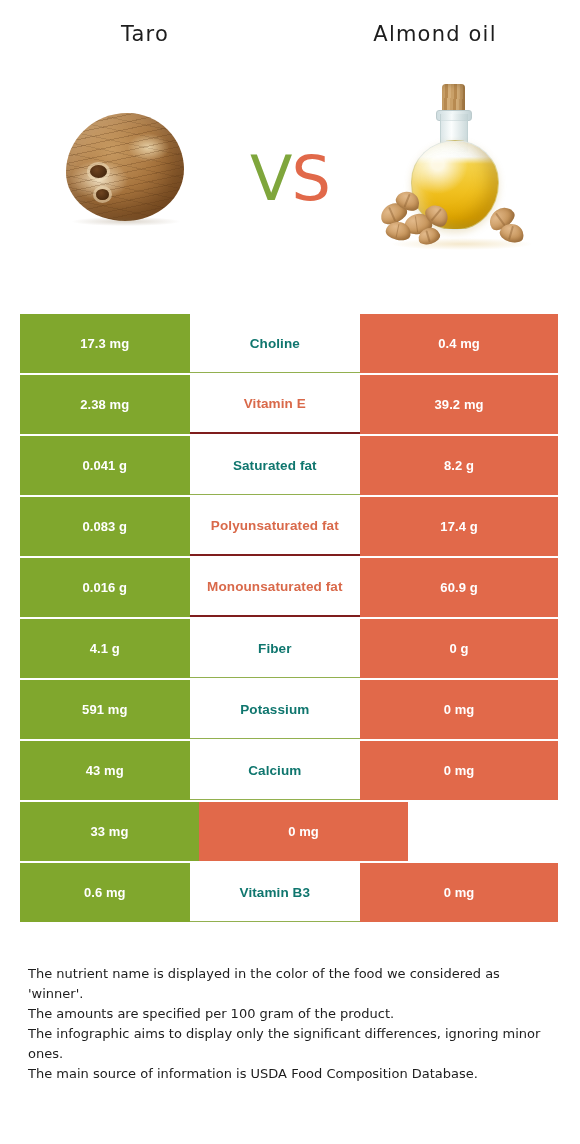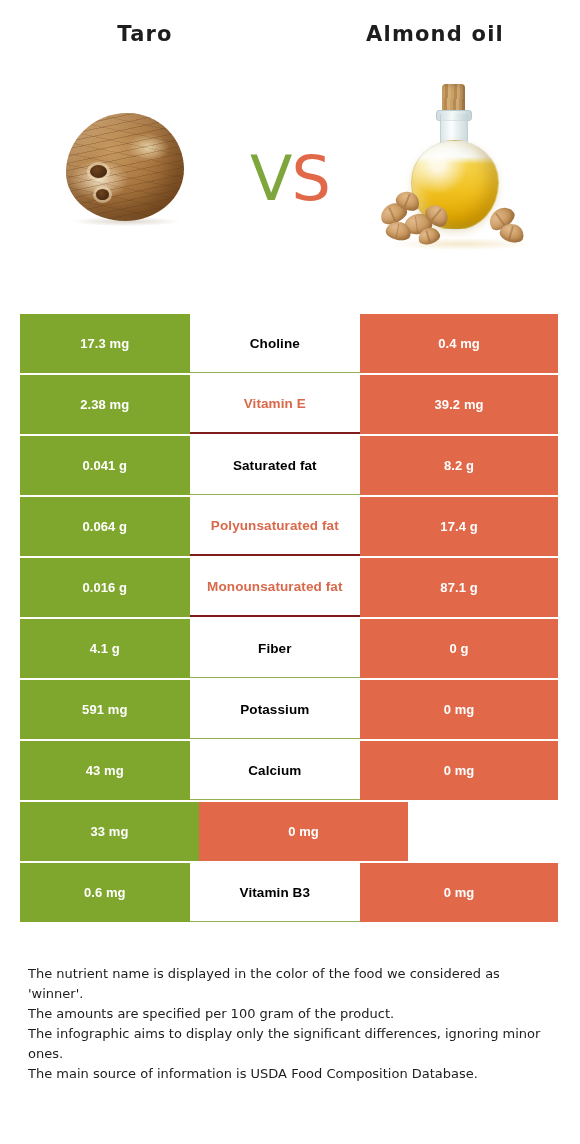--- a/index.html
+++ b/index.html
@@ -20,21 +20,21 @@
     position: relative;
     height: 300px;
     width: 580px;
   }
   .food-title {
     position: absolute;
     top: 22px;
     font-size: 21px;
     letter-spacing: 1.2px;
     color: #1d1d1d;
-    font-weight: 700;
+    font-weight: 400;
     text-align: center;
     white-space: nowrap;
     font-family: "DejaVu Sans", sans-serif;
   }
   .food-title.left  { left: 0;   width: 290px; }
   .food-title.right { left: 290px; width: 290px; }
 
   .vs {
     position: absolute;
     left: 0; right: 0;
@@ -203,21 +203,21 @@
     width: 209px;
     background: #E1694A;
     color: #ffffff;
   }
   .cell-mid {
     width: 180px;
     background: #ffffff;
     font-size: 13.5px;
     font-weight: 700;
   }
-  .cell-mid.win-left  { color: #000000; border-bottom: 1px solid #92b04f; }
+  .cell-mid.win-left  { color: #0f766e; border-bottom: 1px solid #92b04f; }
   .cell-mid.win-right { color: #D9694A; border-bottom: 2px solid #7f1d1d; }
 
   
   .footer {
     position: absolute;
     left: 0;
     top: 964px;
     width: 580px;
     text-align: left;
     color: #1d1d1d;
@@ -278,28 +278,28 @@
       <div class="cell cell-left">2.38 mg</div>
       <div class="cell cell-mid win-right">Vitamin E</div>
       <div class="cell cell-right">39.2 mg</div>
     </div>
     <div class="row">
       <div class="cell cell-left">0.041 g</div>
       <div class="cell cell-mid win-left">Saturated fat</div>
       <div class="cell cell-right">8.2 g</div>
     </div>
     <div class="row">
-      <div class="cell cell-left">0.064 g</div>
+      <div class="cell cell-left">0.083 g</div>
       <div class="cell cell-mid win-right">Polyunsaturated fat</div>
       <div class="cell cell-right">17.4 g</div>
     </div>
     <div class="row">
       <div class="cell cell-left">0.016 g</div>
       <div class="cell cell-mid win-right">Monounsaturated fat</div>
-      <div class="cell cell-right">87.1 g</div>
+      <div class="cell cell-right">60.9 g</div>
     </div>
     <div class="row">
       <div class="cell cell-left">4.1 g</div>
       <div class="cell cell-mid win-left">Fiber</div>
       <div class="cell cell-right">0 g</div>
     </div>
     <div class="row">
       <div class="cell cell-left">591 mg</div>
       <div class="cell cell-mid win-left">Potassium</div>
       <div class="cell cell-right">0 mg</div>

